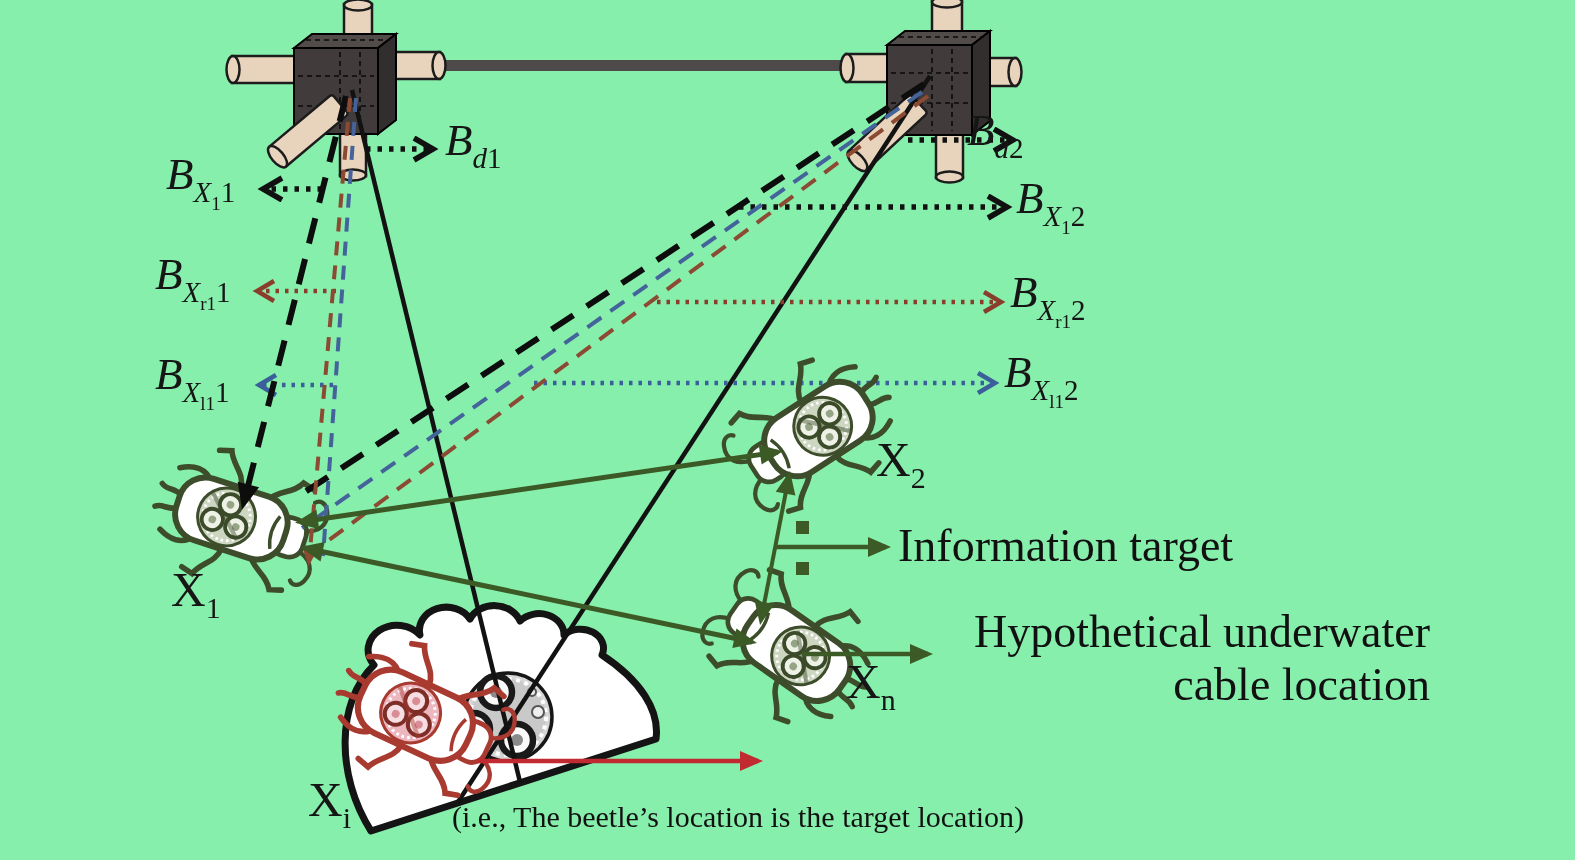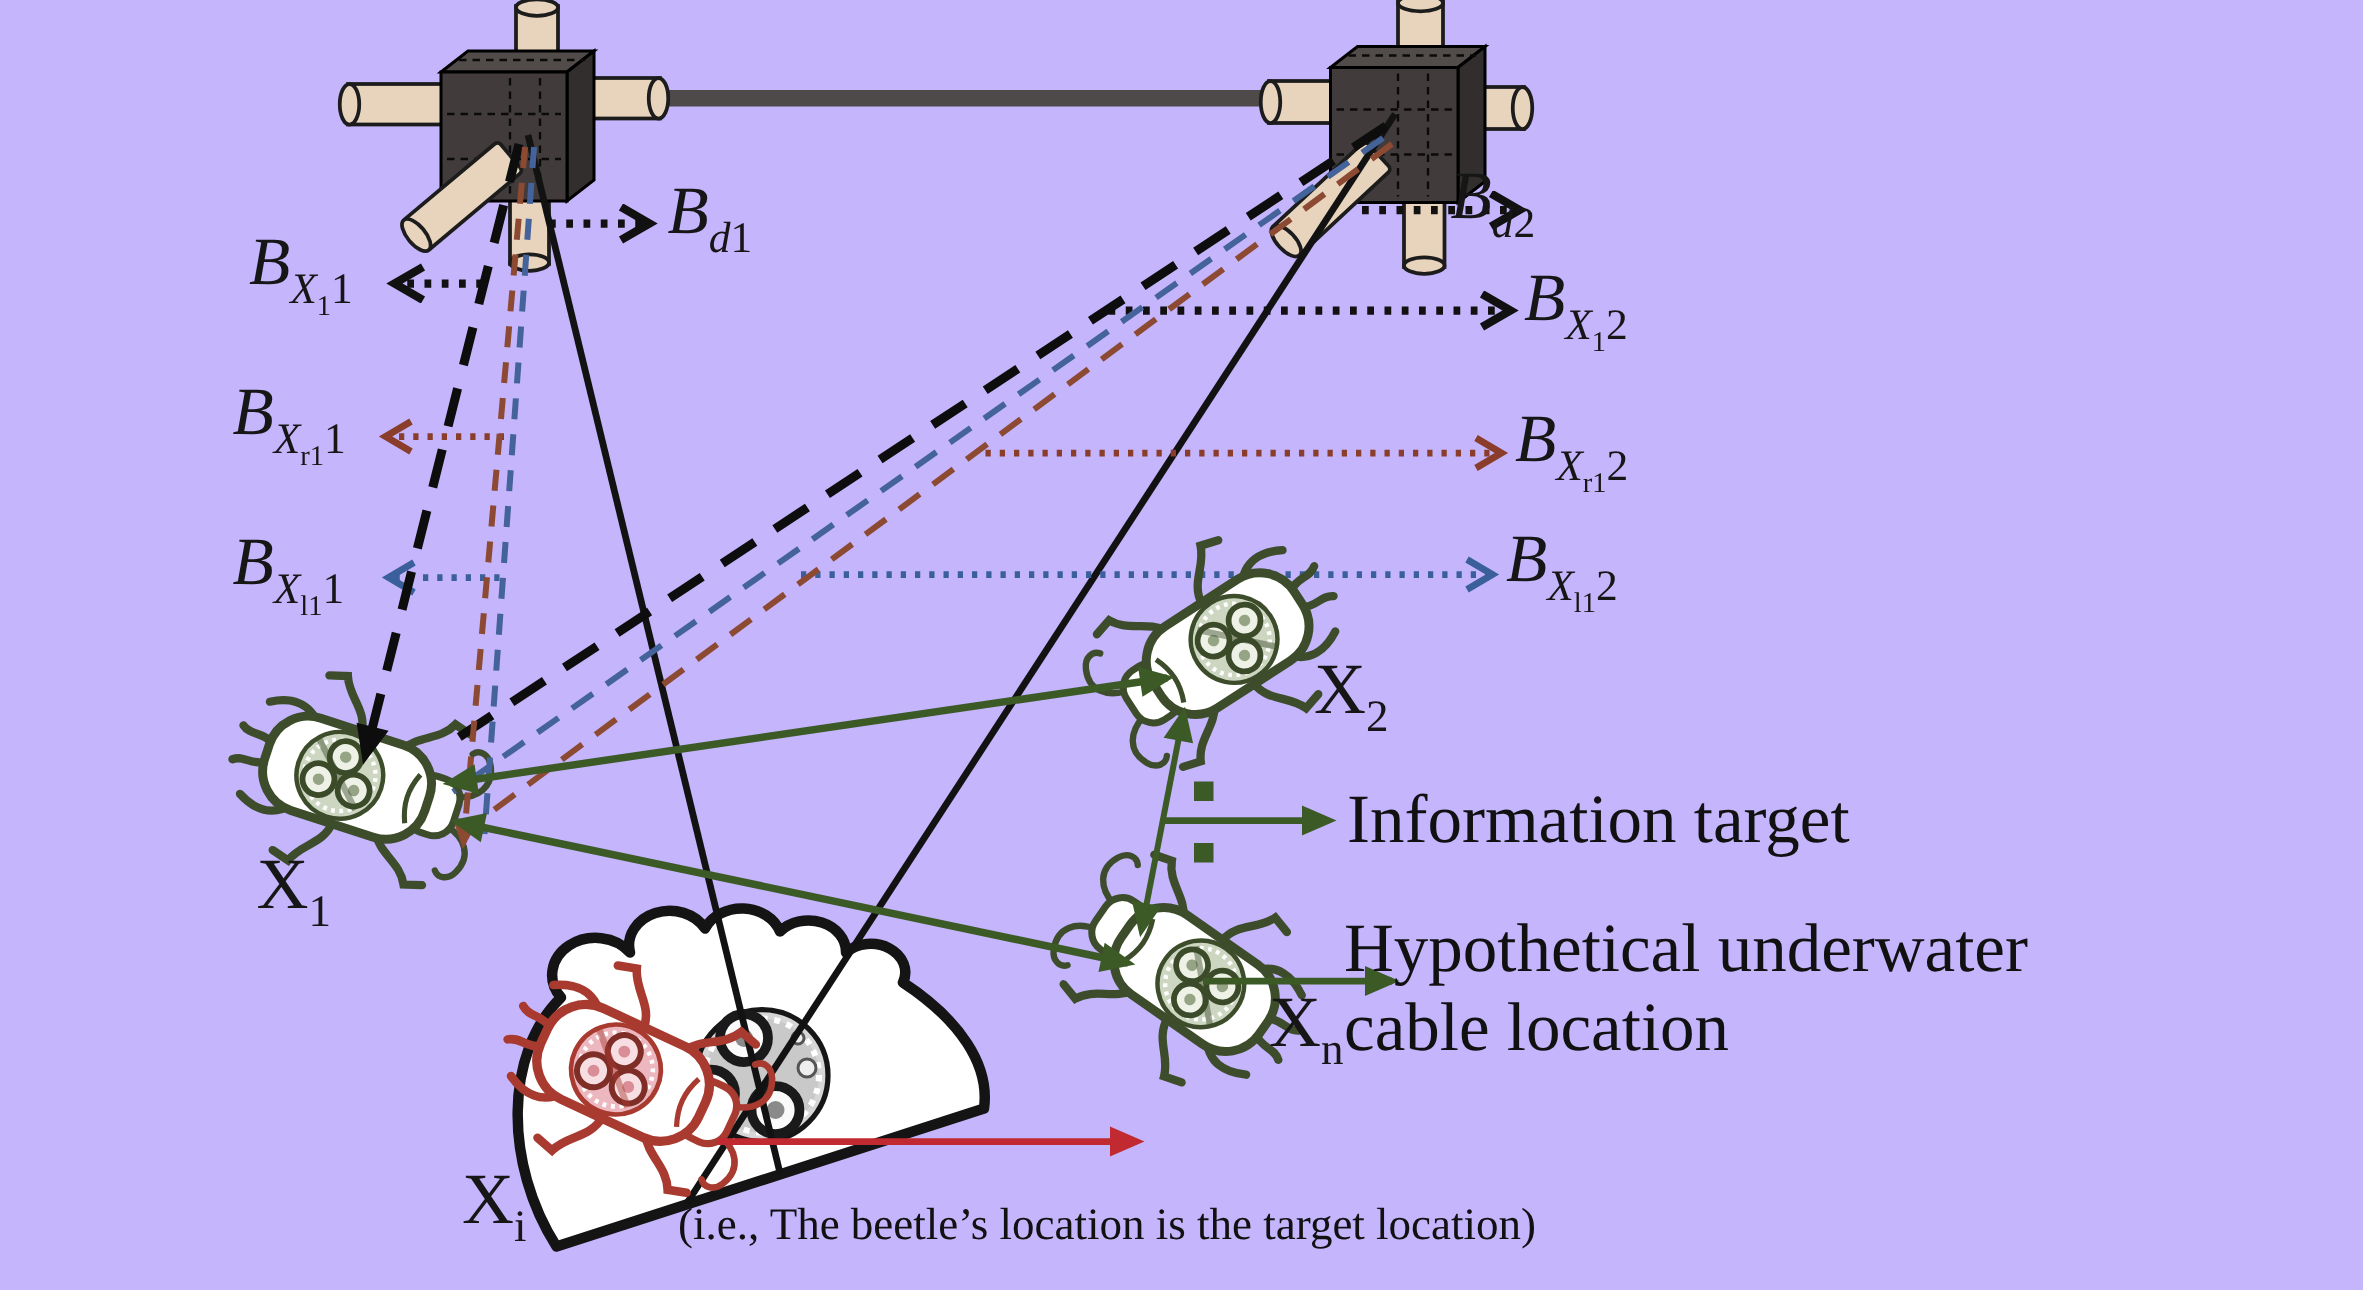--- a/index.html
+++ b/index.html
@@ -1,31 +1,31 @@
 <!DOCTYPE html>
 <html><head>
 <meta charset="utf-8">
 <style>
   html,body{margin:0;padding:0;background:#ffffff;}
-  #stage{position:relative;width:1575px;height:860px;background:#c4b5fd;overflow:hidden;
+  #stage{position:relative;width:1575px;height:860px;background:#86efac;overflow:hidden;
          font-family:"Liberation Serif",serif;}
   #stage svg{position:absolute;left:0;top:0;}
   
   .blabel{position:absolute;font-style:italic;font-size:45px;color:#161616;line-height:1;
           white-space:nowrap;}
   .blabel .s1{font-size:29px;vertical-align:-13px;font-style:normal;}
   .blabel .ital{font-style:italic;}
   .blabel .s2{font-size:19px;vertical-align:-8px;font-style:normal;}
   
   .xlabel{position:absolute;font-size:48px;color:#161616;line-height:1;
           white-space:nowrap;}
   .xlabel .s1{font-size:30px;vertical-align:-12px;}
   
   .legend{position:absolute;font-size:46px;color:#111;line-height:1.15;white-space:nowrap;}
-  .legend-center{text-align:left;white-space:normal;}
+  .legend-center{text-align:right;white-space:normal;}
   
   .beetle-green{color:#3d4d2b;--cable:#cdd6c1;--ring:#3b4a29;--dot:#96a486;--cond:#eef1e6;}
   .beetle-red{color:#a83a30;--cable:#ecb7bf;--ring:#7e2d27;--dot:#d98d97;--cond:#f7dee2;}
 </style>
 </head>
 <body>
 
 <div id="stage">
 
 <svg width="1575" height="860" viewBox="0 0 1575 860">

